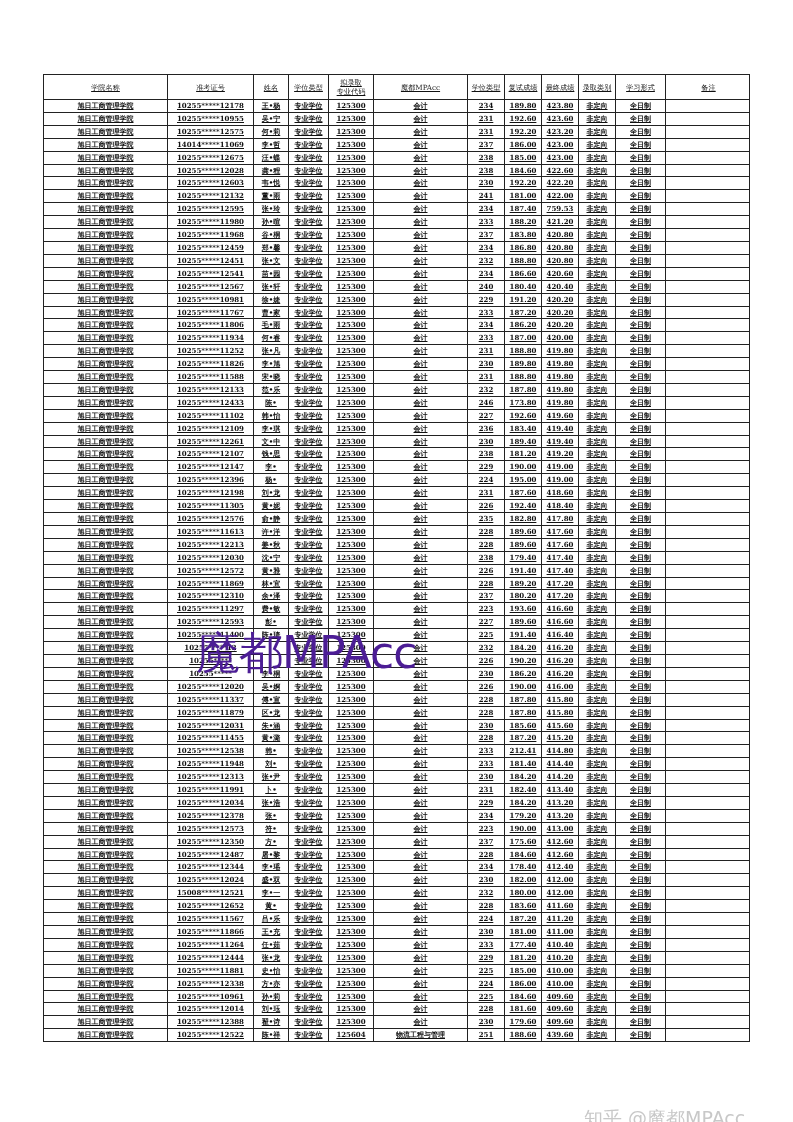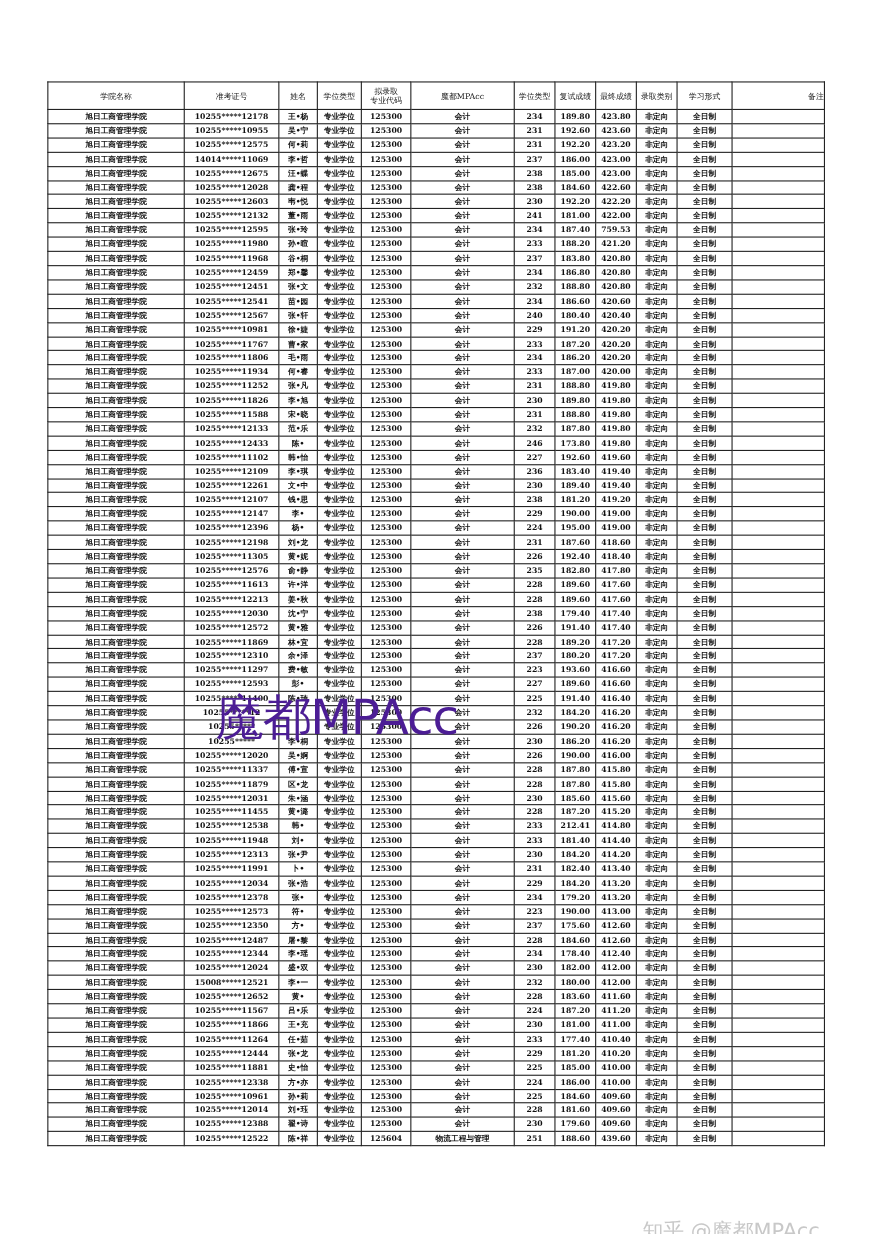--- a/index.html
+++ b/index.html
@@ -1,22 +1,22 @@
 <!DOCTYPE html>
 <html><head>
 <meta charset="utf-8">
 <style>
   html,body{margin:0;padding:0;background:#ffffff;}
   body{width:793px;height:1122px;position:relative;overflow:hidden;font-family:"DejaVu Serif","Liberation Serif",serif;color:#111;}
   .sheet{position:absolute;left:43px;top:74px;width:706px;}
-  table{border-collapse:collapse;width:706px;table-layout:fixed;}
+  table{border-collapse:collapse;width:706px;table-layout:fixed;text-decoration:underline;}
   th,td{border:1px solid #222;padding:0;text-align:center;white-space:nowrap;overflow:hidden;font-size:7px;line-height:11.9px;height:11.9px;}
   th{font-weight:normal;font-size:7.2px;height:24px;line-height:9px;color:#222;}
   td{font-weight:bold;}
-  th.note{text-align:right;padding-left:2px;margin-left:16px;}
+  th.note{text-align:center;padding-left:2px;margin-left:16px;}
   .c-school{width:124px;}
   .c-id{width:86px;}
   .c-name{width:35px;}
   .c-type{width:40px;}
   .c-code{width:45px;}
   .c-major{width:94px;}
   .c-s1{width:37px;}
   .c-s2{width:37px;}
   .c-final{width:37px;}
   .c-cat{width:37px;}

